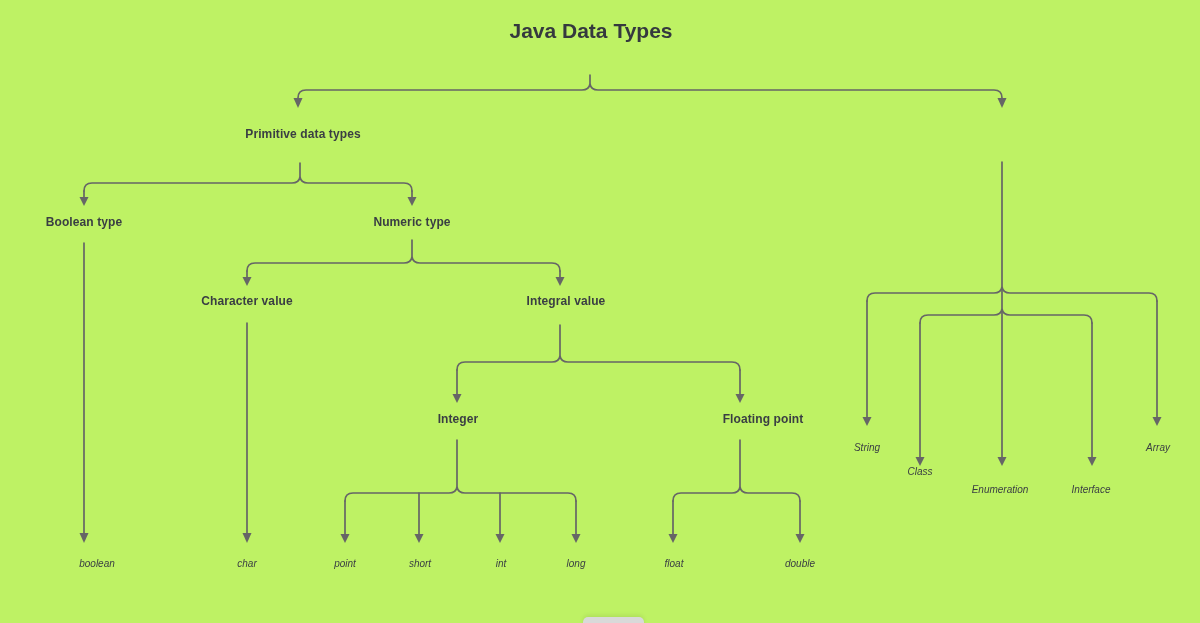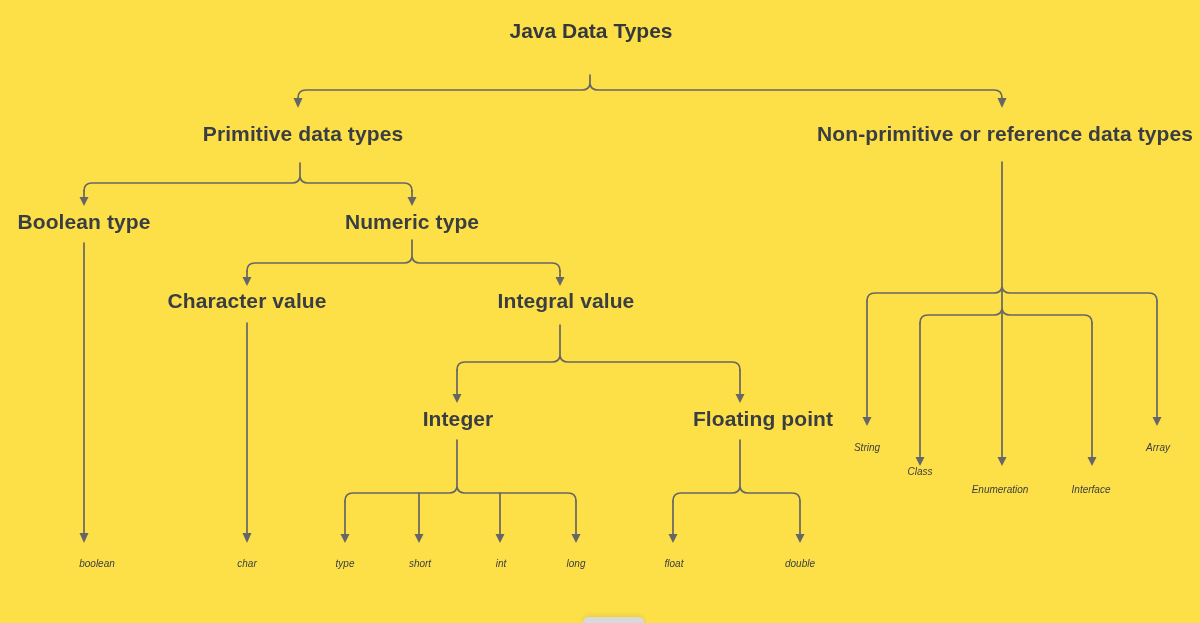--- a/index.html
+++ b/index.html
@@ -5,33 +5,33 @@
   html, body {
     margin: 0;
     padding: 0;
     background: #ffffff;
     font-family: "Liberation Sans", sans-serif;
   }
   #canvas {
     position: relative;
     width: 1200px;
     height: 623px;
-    background: #fde047;
+    background: #bef264;
     overflow: hidden;
   }
   #connectors {
     position: absolute;
     top: 0;
     left: 0;
   }
   .lbl {
     position: absolute;
     transform: translate(-50%, -50%);
     white-space: nowrap;
-    font-size: 21px;
+    font-size: 12px;
     font-weight: bold;
     color: #3a3e43;
     letter-spacing: 0.1px;
   }
   .leaf {
     position: absolute;
     transform: translate(-50%, -50%);
     white-space: nowrap;
     font-size: 10px;
     font-weight: normal;
@@ -142,34 +142,33 @@
       <path d="M920,323 L920,457"></path>
       <polygon points="915.5,457 924.5,457 920,466" fill="#666666" stroke="none"></polygon>
       <path d="M1092,323 L1092,457"></path>
       <polygon points="1087.5,457 1096.5,457 1092,466" fill="#666666" stroke="none"></polygon>
     </g>
   </svg>
 
   <div class="title" style="left:591px; top:31px;">Java Data Types</div>
 
   <div class="lbl" style="left:303px; top:134px;">Primitive data types</div>
-  <div class="lbl" style="left:1005px; top:134px;">Non-primitive or reference data types</div>
 
   <div class="lbl" style="left:84px; top:222px;">Boolean type</div>
   <div class="lbl" style="left:412px; top:222px;">Numeric type</div>
 
   <div class="lbl" style="left:247px; top:301px;">Character value</div>
   <div class="lbl" style="left:560px; top:301px;padding-left:12px;">Integral value</div>
 
   <div class="lbl" style="left:458px; top:419px;">Integer</div>
   <div class="lbl" style="left:748px; top:419px;margin-left:15px;">Floating point</div>
 
   <div class="leaf" style="left:81px;  top:563px;margin-left:16px;">boolean</div>
   <div class="leaf" style="left:247px; top:563px;">char</div>
-  <div class="leaf" style="left:345px; top:563px;">type</div>
+  <div class="leaf" style="left:345px; top:563px;">point</div>
   <div class="leaf" style="left:420px; top:563px;">short</div>
   <div class="leaf" style="left:501px; top:563px;">int</div>
   <div class="leaf" style="left:576px; top:563px;">long</div>
   <div class="leaf" style="left:674px; top:563px;">float</div>
   <div class="leaf" style="left:800px; top:563px;">double</div>
 
   <div class="leaf" style="left:867px;  top:447px;">String</div>
   <div class="leaf" style="left:1158px; top:447px;">Array</div>
   <div class="leaf" style="left:920px;  top:471px;">Class</div>
   <div class="leaf" style="left:1000px; top:489px;">Enumeration</div>

